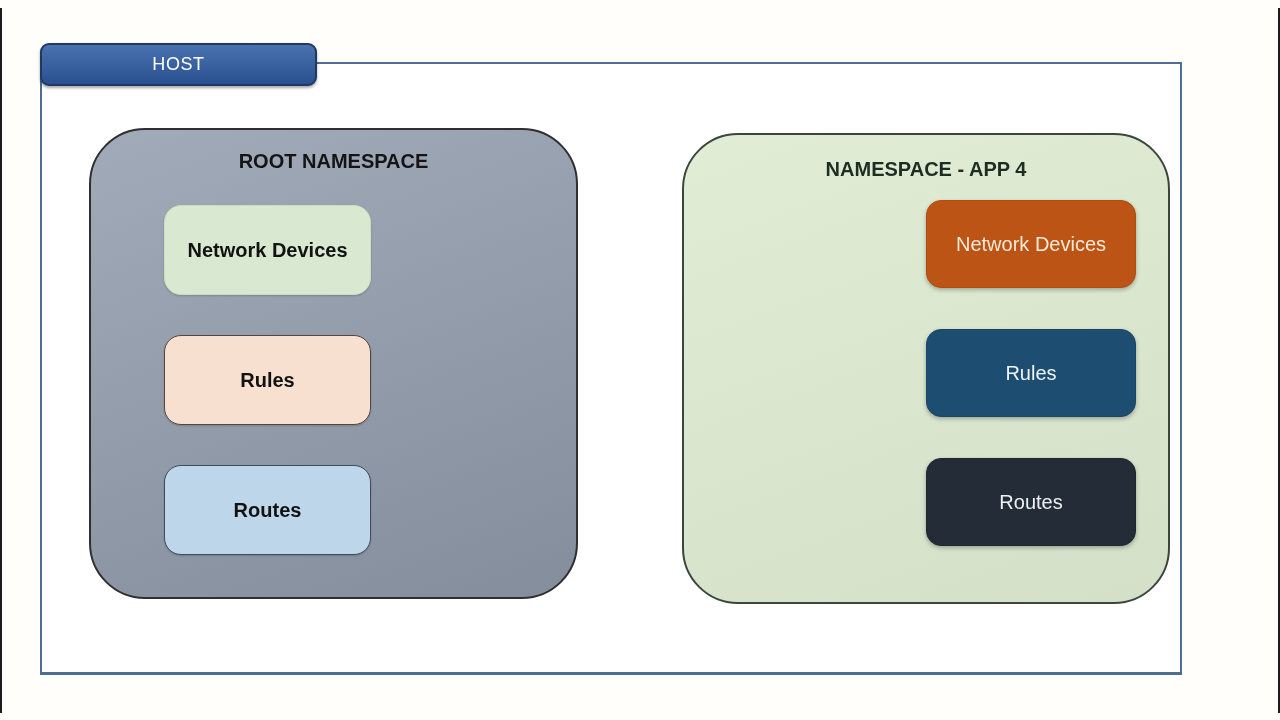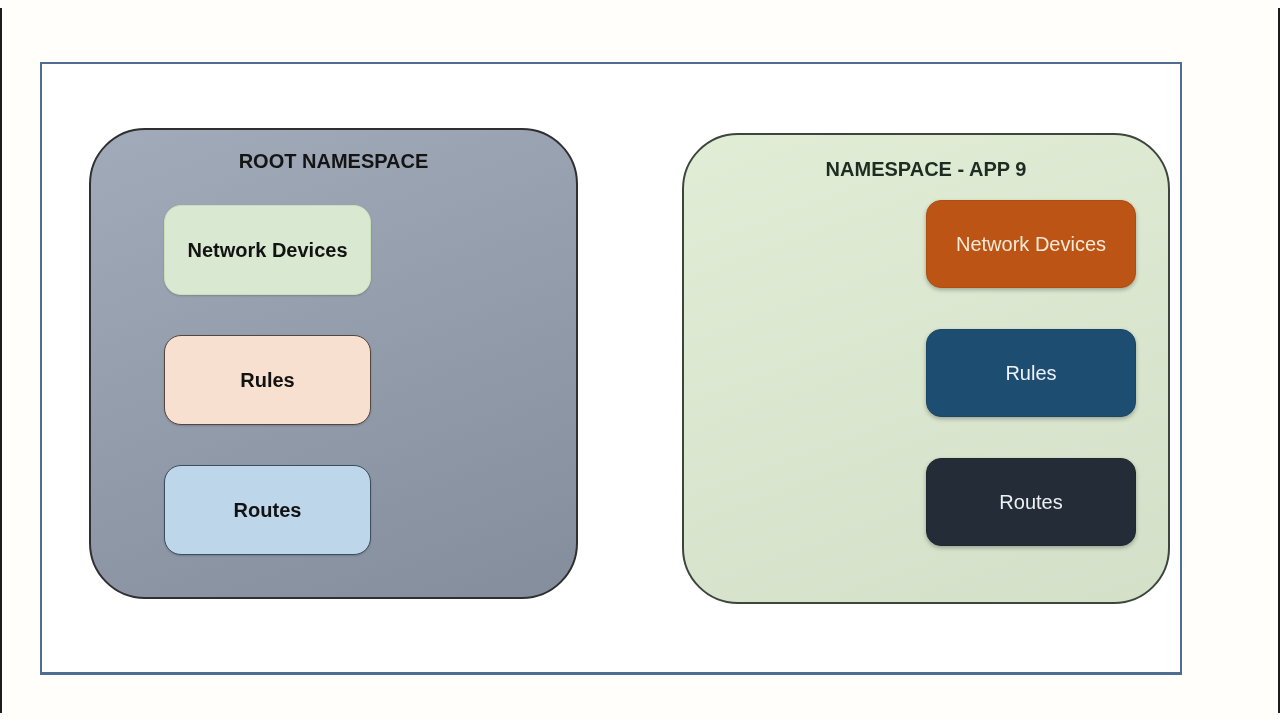--- a/index.html
+++ b/index.html
@@ -70,38 +70,41 @@
 </head>
 <body>
 
 <div class="stage">
 
   <div class="edge edge-left"></div>
   <div class="edge edge-right"></div>
 
   <div class="host-frame" style="border-color: rgb(79, 109, 145);"></div>
 
+  <div class="host-tab" style="background-color: rgb(46, 91, 163); border-color: rgb(31, 56, 100); color: rgb(255, 255, 255);">
+    <span>HOST</span>
+  </div>
 
   <section class="panel panel-root" style="background-color: rgb(151, 161, 178); border-color: rgb(47, 47, 47);">
     <h2 class="panel-title" style="color: rgb(20, 20, 20);">ROOT NAMESPACE</h2>
     <div class="items">
       <div class="item" style="background-color: rgb(217, 232, 208); border-color: rgb(201, 223, 187); color: rgb(18, 18, 18);">
         <span>Network Devices</span>
       </div>
       <div class="item" style="background-color: rgb(248, 224, 208); border-color: rgb(85, 70, 63); color: rgb(18, 18, 18);">
         <span>Rules</span>
       </div>
       <div class="item" style="background-color: rgb(189, 214, 233); border-color: rgb(59, 77, 94); color: rgb(18, 18, 18);">
         <span>Routes</span>
       </div>
     </div>
   </section>
 
   <section class="panel panel-app1" style="background-color: rgb(223, 236, 211); border-color: rgb(60, 70, 60);">
-    <h2 class="panel-title" style="color: rgb(30, 45, 34);">NAMESPACE - APP 9</h2>
+    <h2 class="panel-title" style="color: rgb(30, 45, 34);">NAMESPACE - APP 4</h2>
     <div class="items">
       <div class="item" style="background-color: rgb(188, 84, 21); border-color: rgb(176, 78, 18); color: rgb(246, 233, 216);">
         <span>Network Devices</span>
       </div>
       <div class="item" style="background-color: rgb(30, 77, 114); border-color: rgb(27, 70, 103); color: rgb(237, 243, 248);">
         <span>Rules</span>
       </div>
       <div class="item" style="background-color: rgb(35, 44, 55); border-color: rgb(31, 39, 48); color: rgb(238, 240, 243);">
         <span>Routes</span>
       </div>

